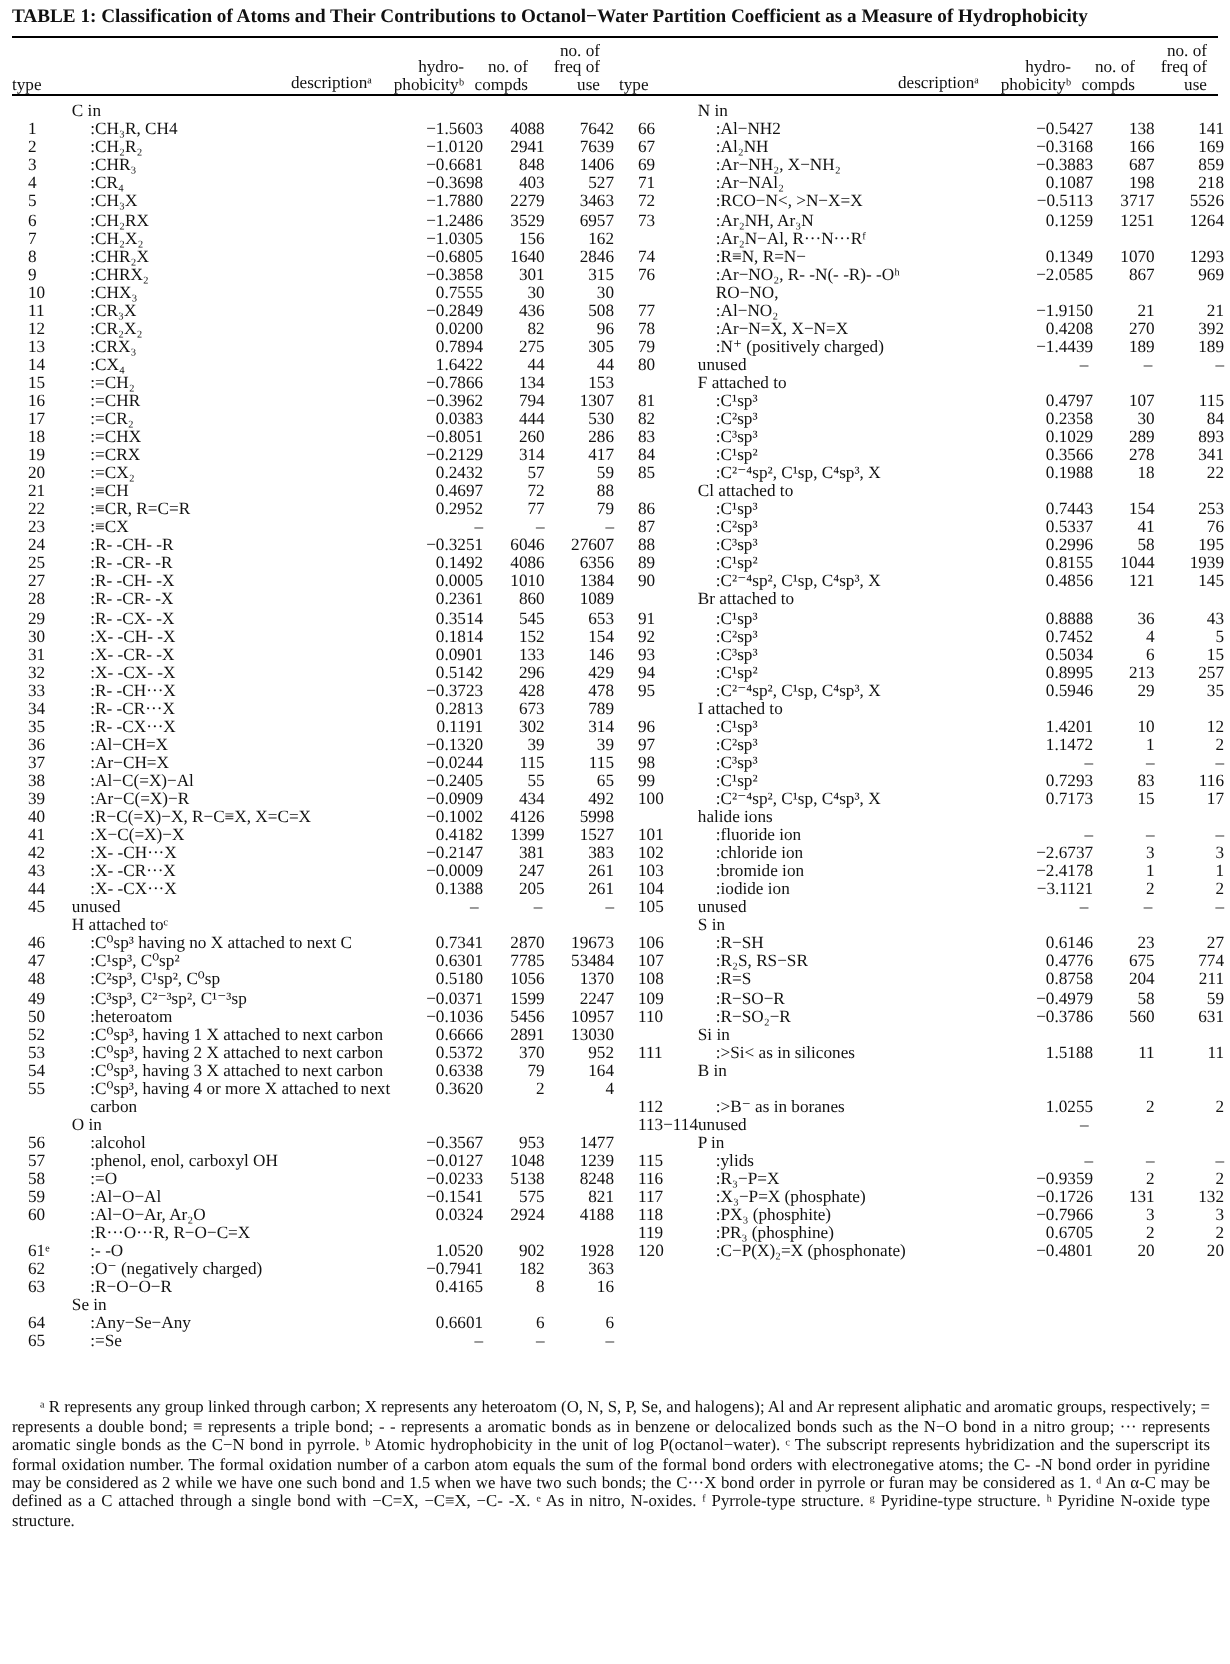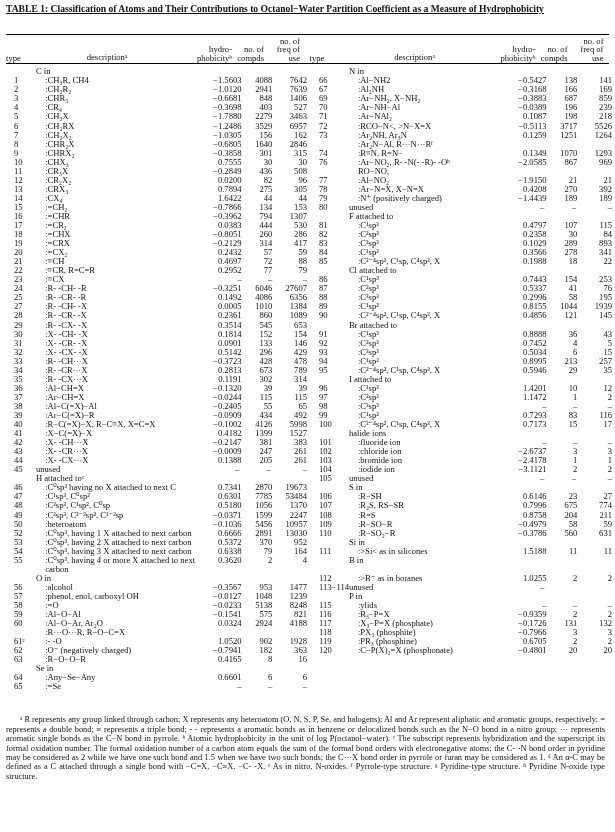--- a/index.html
+++ b/index.html
@@ -4,32 +4,32 @@
 <style>
   html, body { margin: 0; padding: 0; background: #ffffff; }
   body {
     width: 615px; height: 832px; overflow: hidden;
     font-family: "Liberation Serif", "DejaVu Serif", serif;
     color: #111; font-size: 8.6px; line-height: 9.05px;
   }
   .page { position: relative; width: 603px; margin-left: 6px; }
   .title {
     font-weight: bold; font-size: 9.6px; line-height: 11px;
-    margin-top: 3px; padding-bottom: 20px; border-bottom: 1.2px solid #000; text-decoration: underline;
+    margin-top: 3px; padding-bottom: 4px; border-bottom: 1.2px solid #000;
   }
   .hdr { display: flex; border-bottom: 1px solid #000; margin-top: 2px; padding-bottom: 1px; }
   .half { width: 301px; display: flex; flex-direction: column; }
   .half.right { margin-left: 4px; }
   .row { display: flex; align-items: flex-end; }
   .c-type { width: 22px; text-align: left; padding-left: 0; }
   .c-desc { width: 158px; white-space: nowrap; overflow: hidden; }
   .c-hyd { width: 46px; text-align: right; }
   .c-cmp { width: 32px; text-align: right; }
   .c-frq { width: 36px; text-align: right; }
-  .hdr .c-desc { text-align: center; }
+  .hdr .c-desc { text-align: right; }
   .hdr .c-hyd, .hdr .c-cmp, .hdr .c-frq { line-height: 8.4px; }
   .hdr .c-type { line-height: 8.4px; }
   .right .c-type { width: 30px; }
   .right .c-desc { width: 150px; }
   .grp { padding-left: 0; }
   .ind2 { padding-left: 10px; }
   .body { display: flex; margin-top: 3px; }
   .num { padding-left: 8px; }
   .foot {
     margin-top: 24px; font-size: 8.4px; line-height: 9.4px; text-align: justify;
@@ -580,27 +580,20 @@
           <div class="c-frq">169</div>
         </div>
         <div class="row">
           <div class="c-type num">69</div>
           <div class="c-desc ind2">:Ar−NH₂, X−NH₂</div>
           <div class="c-hyd">−0.3883</div>
           <div class="c-cmp">687</div>
           <div class="c-frq">859</div>
         </div>
         <div class="row">
-          <div class="c-type num">70</div>
-          <div class="c-desc ind2">:Ar−NH−Al</div>
-          <div class="c-hyd">−0.0389</div>
-          <div class="c-cmp">196</div>
-          <div class="c-frq">239</div>
-        </div>
-        <div class="row">
           <div class="c-type num">71</div>
           <div class="c-desc ind2">:Ar−NAl₂</div>
           <div class="c-hyd">0.1087</div>
           <div class="c-cmp">198</div>
           <div class="c-frq">218</div>
         </div>
         <div class="row">
           <div class="c-type num">72</div>
           <div class="c-desc ind2">:RCO−N&lt;, &gt;N−X=X</div>
           <div class="c-hyd">−0.5113</div>
@@ -890,21 +883,21 @@
         <div class="row">
           <div class="c-type num">106</div>
           <div class="c-desc ind2">:R−SH</div>
           <div class="c-hyd">0.6146</div>
           <div class="c-cmp">23</div>
           <div class="c-frq">27</div>
         </div>
         <div class="row">
           <div class="c-type num">107</div>
           <div class="c-desc ind2">:R₂S, RS−SR</div>
-          <div class="c-hyd">0.7996</div>
+          <div class="c-hyd">0.4776</div>
           <div class="c-cmp">675</div>
           <div class="c-frq">774</div>
         </div>
         <div class="row">
           <div class="c-type num">108</div>
           <div class="c-desc ind2">:R=S</div>
           <div class="c-hyd">0.8758</div>
           <div class="c-cmp">204</div>
           <div class="c-frq">211</div>
         </div>

